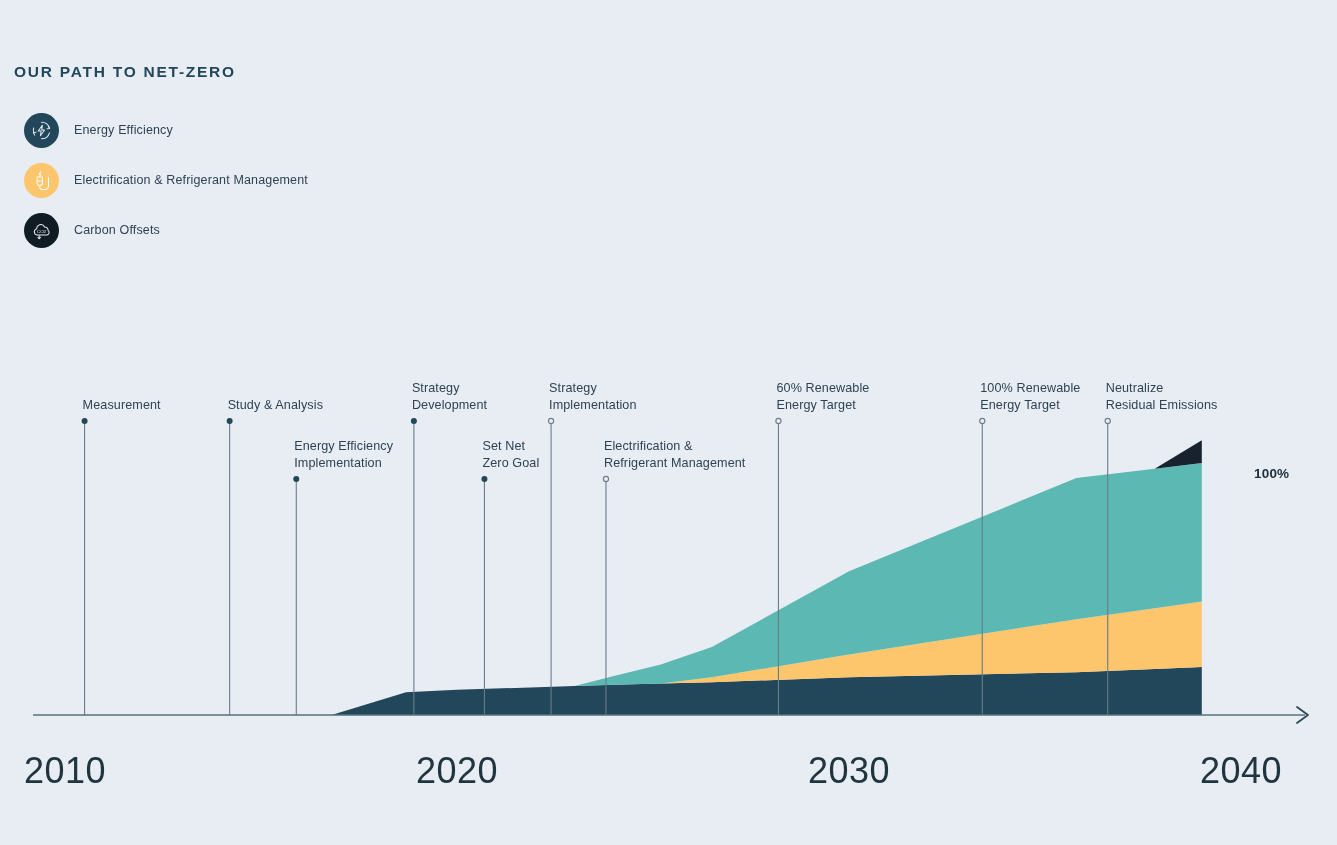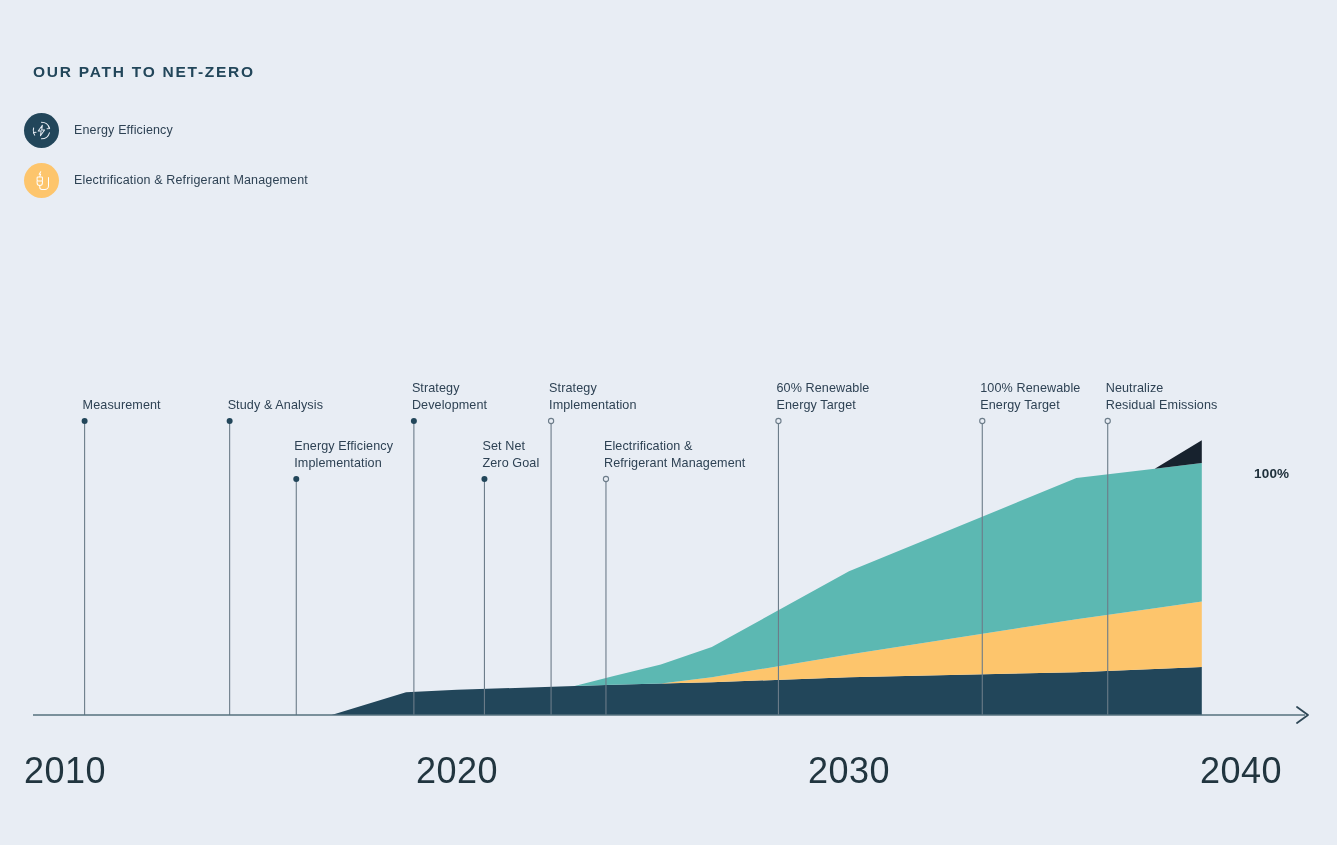--- a/index.html
+++ b/index.html
@@ -16,21 +16,21 @@
     position: relative;
     width: 1337px;
     height: 845px;
     background: #e8edf4;
     overflow: hidden;
   }
 
   
   #header-title {
     position: absolute;
-    left: 33px;
+    left: 14px;
     top: 63px;
     font-size: 15.5px;
     font-weight: 600;
     letter-spacing: 1.75px;
     color: #22465a;
     text-transform: uppercase;
     white-space: nowrap;
   }
 
   
@@ -147,20 +147,31 @@
     <svg width="23" height="23" viewBox="0 0 24 24" fill="none" stroke="#ffffff" stroke-width="1.05" stroke-linecap="round" stroke-linejoin="round">
       <path d="M11.2 2.9 L9.6 5.6 L11.1 5.6 L10.2 7.8"></path>
       <rect x="7.4" y="8.3" width="5.6" height="4.1" rx="0.9"></rect>
       <path d="M7.4 12.4 L7.4 14.3 A2.8 2.8 0 0 0 13 14.3 L13 12.4"></path>
       <path d="M10.2 17.1 L10.2 19.1 A2.3 2.3 0 0 0 12.5 21.4 L15.4 21.4"></path>
       <path d="M15.4 21.4 A3.9 3.9 0 0 0 19.3 17.5 L19.3 8.8"></path>
     </svg>
         </div>
         <div class="legend-label">Electrification &amp; Refrigerant Management</div>
       </div>
+      <div class="legend-item">
+        <div class="legend-badge" style="background: rgb(16, 27, 36);">
+    <svg width="23" height="23" viewBox="0 0 24 24" fill="none" stroke="#e8edf4" stroke-width="1.05" stroke-linecap="round" stroke-linejoin="round">
+      <path d="M7.3 16.6 A3.2 3.2 0 0 1 7.0 10.3 A4.3 4.3 0 0 1 15.2 8.3 A3.6 3.6 0 0 1 18.9 11.9 A2.6 2.6 0 0 1 17.6 16.6 Z"></path>
+      <text x="12" y="14.3" font-size="4.6" font-family="Liberation Sans, sans-serif" fill="#e8edf4" stroke="none" text-anchor="middle">CO2</text>
+      <path d="M9.6 17.6 L9.6 20.4"></path>
+      <path d="M8.3 19.2 L9.6 20.6 L10.9 19.2"></path>
+    </svg>
+        </div>
+        <div class="legend-label">Carbon Offsets</div>
+      </div>
     </div>
 
   <div id="chart">
       <svg viewBox="0 0 1337 845" width="1337" height="845">
         <g>
           <polygon points="65.00,715.00 331.56,715.00 406.04,692.32 457.00,689.80 574.60,686.02 613.80,684.76 660.84,683.55 711.80,682.24 849.00,677.20 1076.36,672.16 1154.76,669.01 1201.80,667.12 1201.80,715.00 1154.76,715.00 1076.36,715.00 849.00,715.00 711.80,715.00 660.84,715.00 613.80,715.00 574.60,715.00 457.00,715.00 406.04,715.00 331.56,715.00 65.00,715.00" fill="#22465a"></polygon>
           <polygon points="65.00,715.00 331.56,715.00 406.04,692.32 457.00,689.80 574.60,686.02 613.80,684.76 660.84,683.55 711.80,677.20 849.00,654.52 1076.36,619.24 1154.76,608.22 1201.80,601.60 1201.80,667.12 1154.76,669.01 1076.36,672.16 849.00,677.20 711.80,682.24 660.84,683.55 613.80,684.76 574.60,686.02 457.00,689.80 406.04,692.32 331.56,715.00 65.00,715.00" fill="#fdc56c"></polygon>
           <polygon points="65.00,715.00 331.56,715.00 406.04,692.32 457.00,689.80 574.60,686.02 613.80,676.12 660.84,664.54 711.80,646.96 849.00,571.36 1076.36,478.12 1154.76,468.67 1201.80,463.00 1201.80,601.60 1154.76,608.22 1076.36,619.24 849.00,654.52 711.80,677.20 660.84,683.55 613.80,684.76 574.60,686.02 457.00,689.80 406.04,692.32 331.56,715.00 65.00,715.00" fill="#5cb8b2"></polygon>
           <polygon points="65.00,715.00 331.56,715.00 406.04,692.32 457.00,689.80 574.60,686.02 613.80,676.12 660.84,664.54 711.80,646.96 849.00,571.36 1076.36,478.12 1154.76,468.67 1201.80,440.32 1201.80,463.00 1154.76,468.67 1076.36,478.12 849.00,571.36 711.80,646.96 660.84,664.54 613.80,676.12 574.60,686.02 457.00,689.80 406.04,692.32 331.56,715.00 65.00,715.00" fill="#17222e"></polygon>
         </g>

